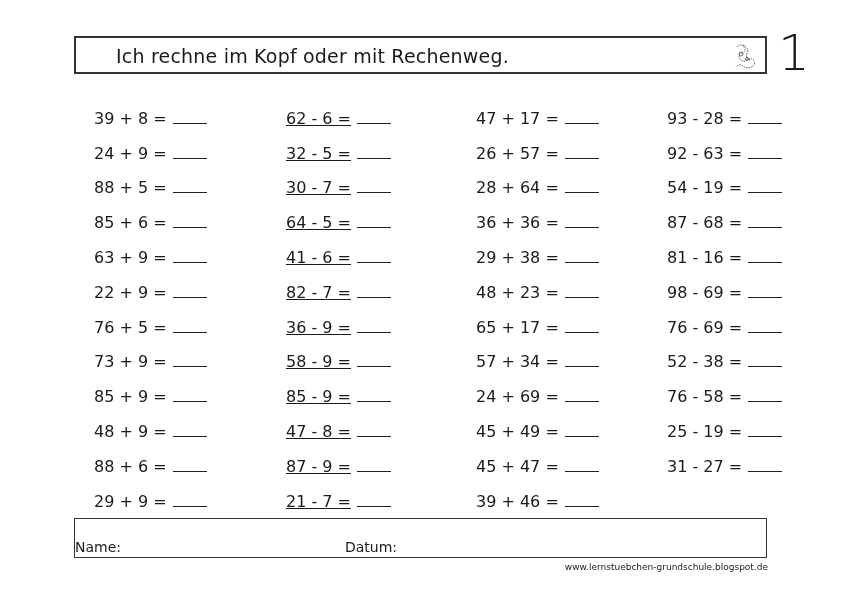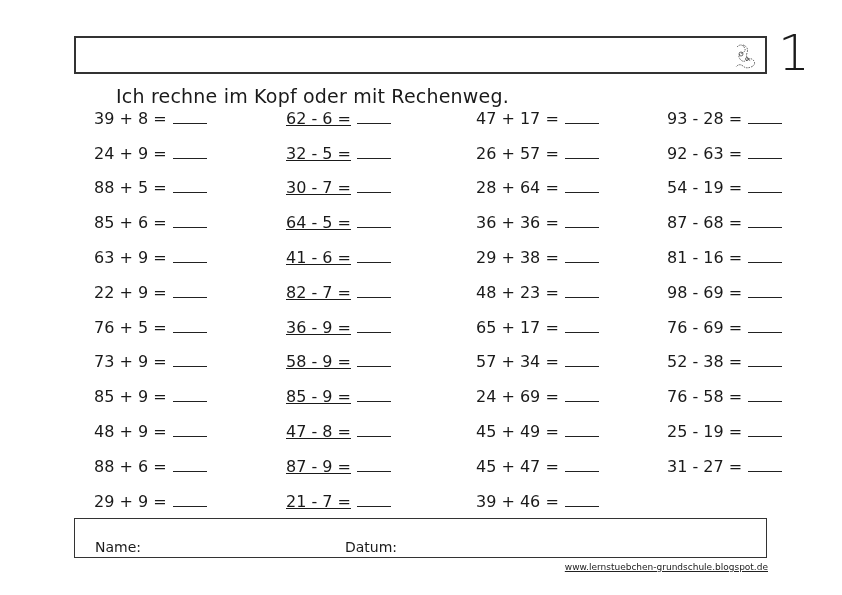--- a/index.html
+++ b/index.html
@@ -1,32 +1,32 @@
 <!DOCTYPE html>
 <html><head>
   <meta charset="utf-8">
   <style>
     html, body { margin: 0; padding: 0; background: #ffffff; }
     body { width: 842px; height: 595px; position: relative; overflow: hidden;
            font-family: "DejaVu Sans", sans-serif; color: #1a1a1a; }
     .title-box { position: absolute; left: 74px; top: 36px; width: 693px; height: 38px;
                  border: 2px solid #333; box-sizing: border-box; }
-    .title-text { position: absolute; left: 40px; top: 7px; font-size: 19px; letter-spacing: 0.2px; margin-top: 40px; }
+    .title-text { position: absolute; left: 40px; top: 7px; font-size: 19px; letter-spacing: 0.2px; }
     .deco { position: absolute; right: 6px; top: 3px; width: 30px; height: 30px; }
     .sheet-num { position: absolute; left: 778px; top: 28px; font-size: 50px; line-height: 50px;
                  font-family: "DejaVu Sans", sans-serif; font-weight: 300; }
     .col { position: absolute; top: 93px; }
     .task { height: 34.8px; display: flex; align-items: flex-end; font-size: 16px; white-space: nowrap; }
     .task .expr { display: inline-block; margin-left: 20px; }
     .task .blank { display: inline-block; width: 34px; border-bottom: 1.5px solid #222;
                    margin-left: 6px; height: 1px; margin-bottom: 4px; }
     .footer-box { position: absolute; left: 74px; top: 518px; width: 693px; height: 40px;
                   border: 1.5px solid #333; box-sizing: border-box; }
     .footer-label { position: absolute; bottom: 2px; font-size: 14px; }
-    .source { position: absolute; right: 74px; top: 562px; font-size: 9px; color: #222; text-decoration: underline; }
+    .source { position: absolute; right: 74px; top: 562px; font-size: 9px; color: #222; }
   </style>
 </head>
 <body>
 
 <div class="title-box">
   <span class="title-text">Ich rechne im Kopf oder mit Rechenweg.</span>
   <svg class="deco" viewBox="0 0 30 30">
     <path d="M8 6 q4 -4 7 0 q3 4 -2 6 q-5 2 -2 6 q3 4 7 1 q4 -3 7 1 q2 4 -3 6 q-5 2 -8 -1 q-4 -3 -7 1" fill="none" stroke="#333" stroke-width="0.8" stroke-dasharray="1.5,1"></path>
     <path d="M14 4 q6 2 4 8 q-2 5 4 8" fill="none" stroke="#333" stroke-width="0.8" stroke-dasharray="1.5,1"></path>
     <circle cx="12" cy="13" r="2" fill="none" stroke="#333" stroke-width="0.7"></circle>
@@ -226,16 +226,16 @@
       <span class="expr">25 - 19 =</span>
       <span class="blank"></span>
     </div>
     <div class="task">
       <span class="expr">31 - 27 =</span>
       <span class="blank"></span>
     </div>
   </div>
 
 <div class="footer-box">
-  <span class="footer-label" style="left:20px;margin-top:36px;">Name:</span>
+  <span class="footer-label" style="left:0;margin-top:36px;">Name:</span>
   <span class="footer-label" style="left:270px;">Datum:</span>
 </div>
 <div class="source">www.lernstuebchen-grundschule.blogspot.de</div>
 
 </body></html>

